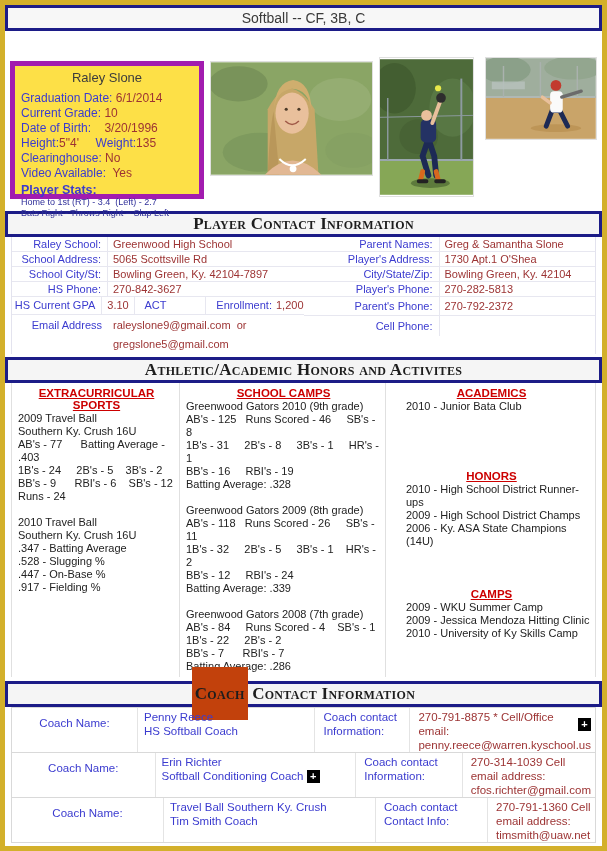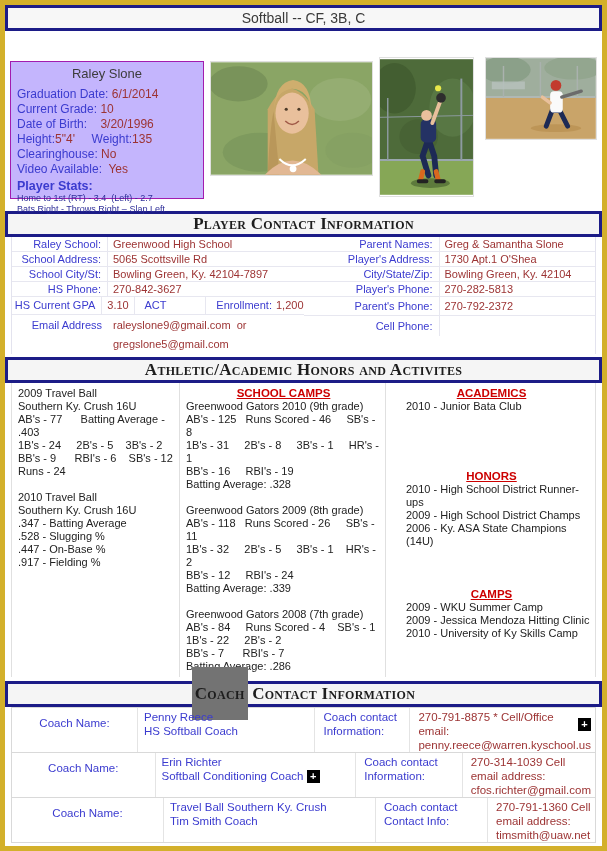--- a/index.html
+++ b/index.html
@@ -30,27 +30,27 @@
   .title-bar {
     border:3px solid #1c1c87;
     background:#f7f7f7;
     text-align:center;
     font-family:"Liberation Sans", sans-serif;
     font-size:14px;
     line-height:20px;
     color:#3a3a3a;
     height:26px;
   }
-  .hl-yellow { background:#737373; padding:17px 3px; }
+  .hl-yellow { background:#c2410c; padding:17px 3px; }
 
   
   .photo-row { display:flex; align-items:flex-start; padding:0 5px; margin-top:26px; height:146px; }
   .player-card {
     width:196px; height:138px; margin-top:4px;
-    background:#c4b5fd; border:1px solid #a21caf;
+    background:#fde047; border:5px solid #a21caf;
     padding:4px 6px; font-size:12px;
   }
   .player-card .p-name { text-align:center; font-size:13px; color:#3c3c3c; margin-bottom:6px; }
   .p-line { line-height:15px; white-space:pre-wrap; }
   .lbl { color:#3b3bcf; }
   .val { color:#9c3333; }
   .stats-head { color:#3b3bcf; font-size:12.5px; font-weight:bold; margin-top:2px; }
   .stat-sm { font-size:9px; color:#2f2f99; line-height:11px; white-space:pre-wrap; }
 
   .photo { display:block; border:1px solid #e0e0e0; }
@@ -234,20 +234,21 @@
       <div class="c-row" style="line-height:19px;border-bottom:none;">
         <div class="c-label">Cell Phone:</div>
         <div class="c-val"></div>
       </div>
     </div>
   </div>
 
   <div class="hdr-bar mt3">Athletic/Academic Honors and Activites</div>
   <div class="honors-body">
     <div class="h-col h-col1">
+      <div class="h-head">EXTRACURRICULAR SPORTS</div>
       <div class="h-line">2009 Travel Ball</div>
       <div class="h-line">Southern Ky. Crush 16U</div>
       <div class="h-line">AB's - 77      Batting Average - .403</div>
       <div class="h-line">1B's - 24     2B's - 5    3B's - 2</div>
       <div class="h-line">BB's - 9      RBI's - 6    SB's - 12</div>
       <div class="h-line">Runs - 24</div>
       <div class="h-gap"></div>
       <div class="h-line">2010 Travel Ball</div>
       <div class="h-line">Southern Ky. Crush 16U</div>
       <div class="h-line">.347 - Batting Average</div>

